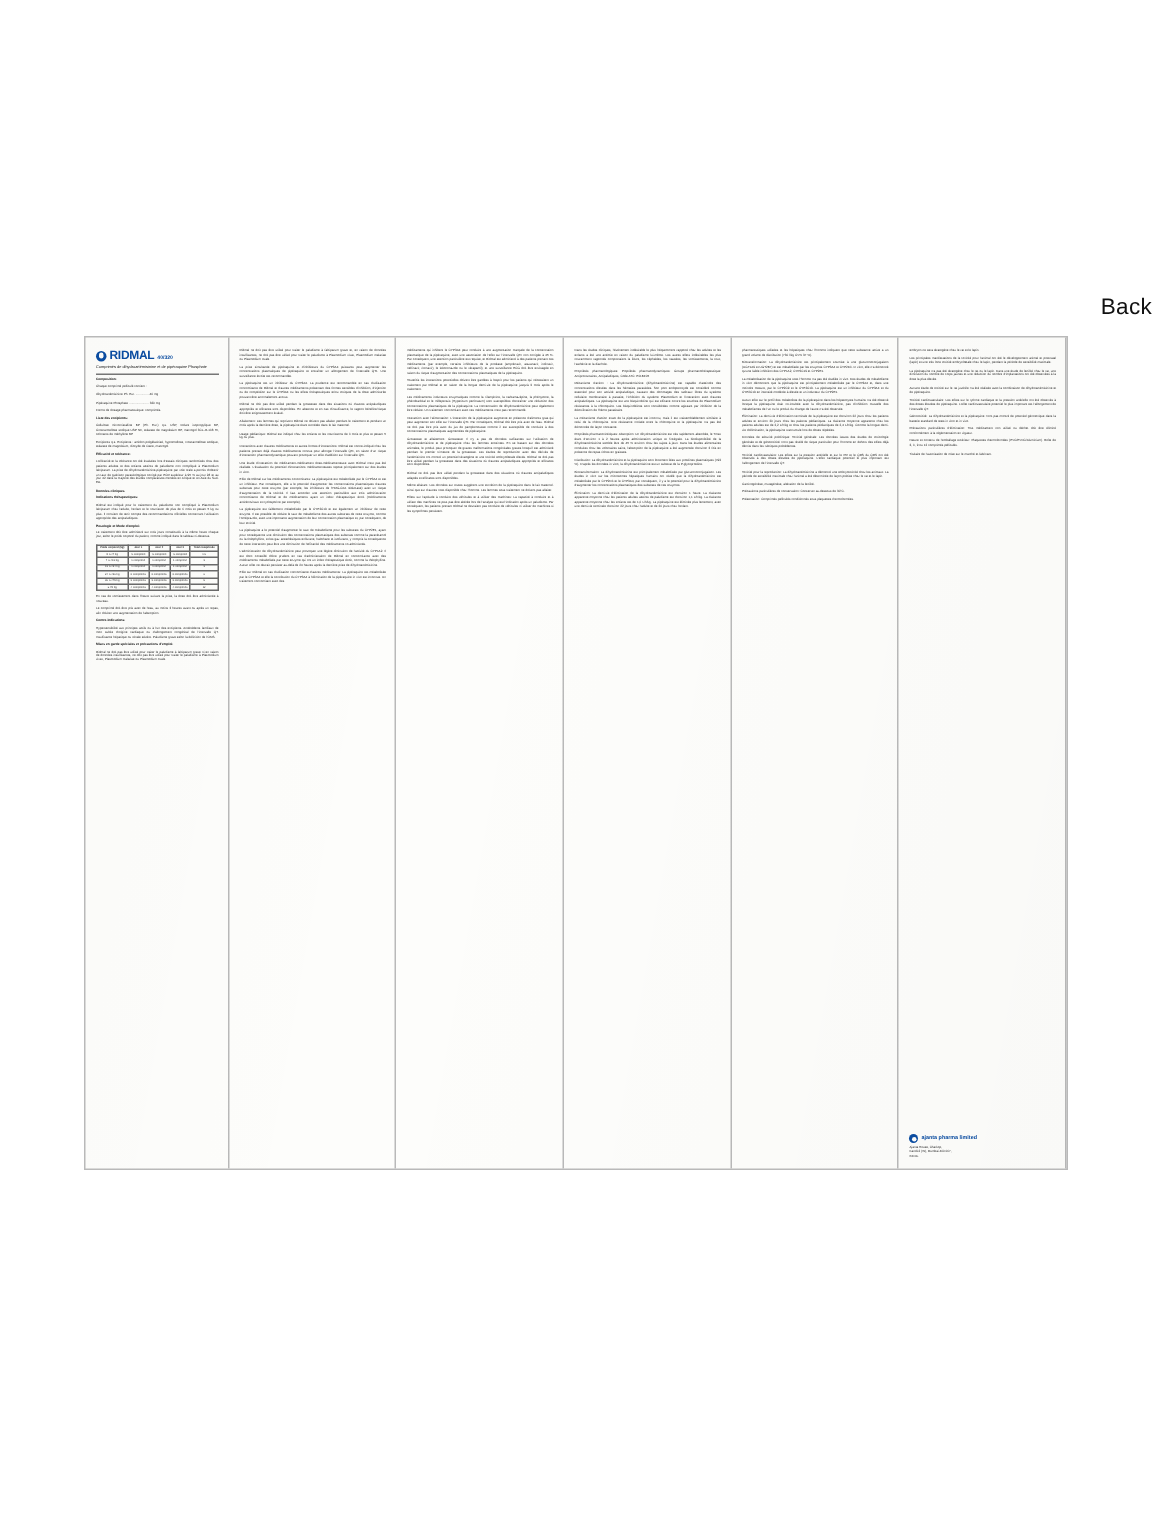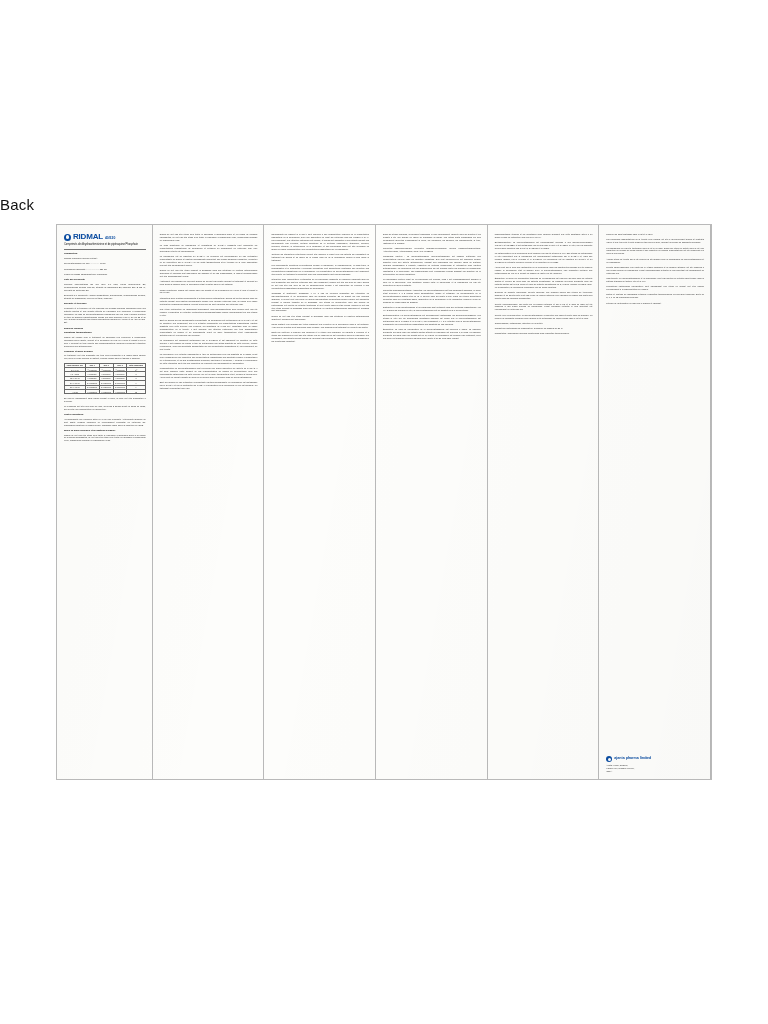--- a/index.html
+++ b/index.html
@@ -13,21 +13,21 @@
     font-family: "Liberation Sans", sans-serif;
     color: #1a1a1a;
     position: relative;
     overflow: hidden;
   }
   .page-label {
     position: absolute;
     top: 196px;
     left: 0;
     width: 768px;
-    text-align: left;
+    text-align: right;
     font-size: 15px;
     color: #111;
     letter-spacing: 0.2px;
   }
   .leaflet {
     position: absolute;
     left: 56px;
     top: 224px;
     width: 656px;
     height: 556px;

